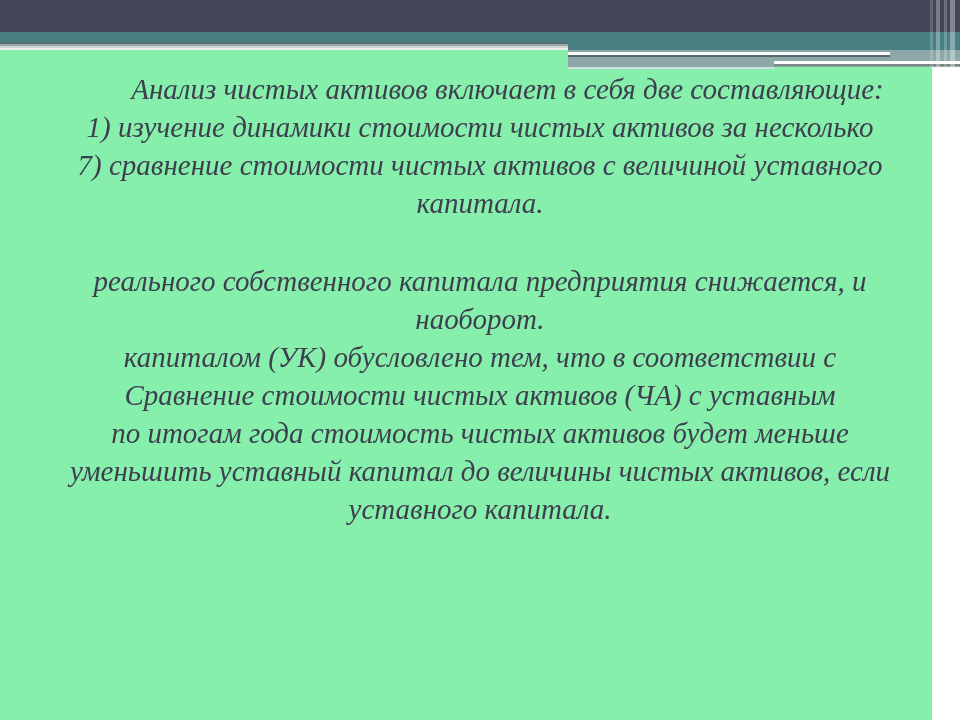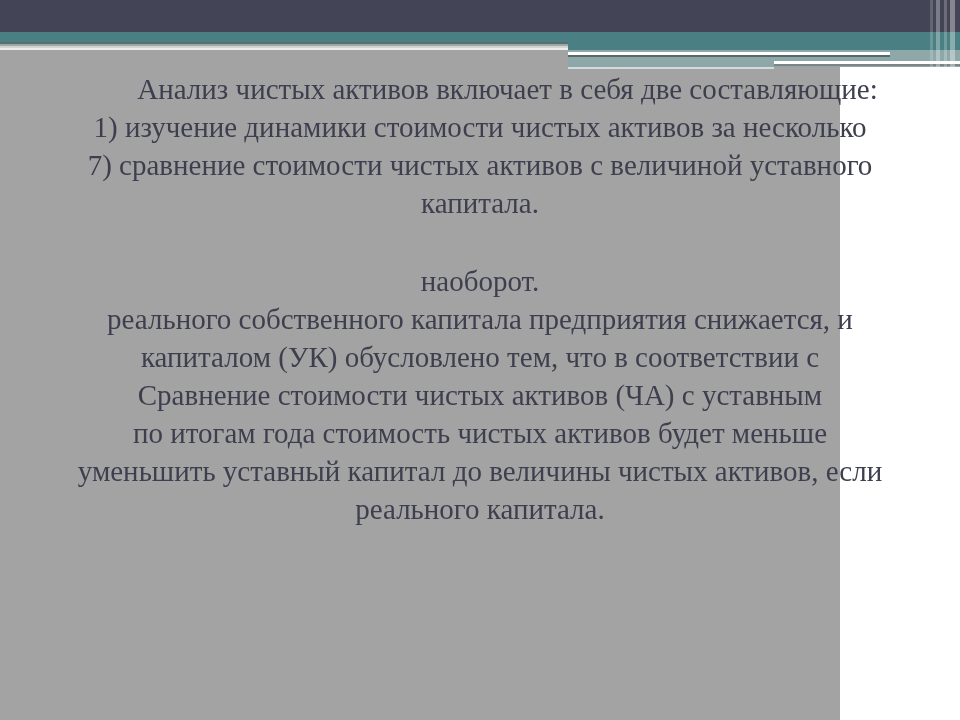--- a/index.html
+++ b/index.html
@@ -10,22 +10,23 @@
   body {
     width: 960px;
     height: 720px;
     position: relative;
     overflow: hidden;
     font-family: "Liberation Serif", "DejaVu Serif", serif;
   }
   .slide {
     position: absolute;
     left: 0; top: 0;
-    width: 840px; height: 720px;
-    background: #a3a3a3;
+    width: 932px; height: 720px;
+    background: #86efac;
+    font-style: italic;
   }
   
   .hdr-dark {
     position: absolute; left: 0; top: 0; width: 960px; height: 32px;
     background: #434456;
   }
   .hdr-teal {
     position: absolute; left: 0; top: 32px; width: 960px; height: 10px;
     background: #4a8083;
   }
@@ -135,26 +136,26 @@
     <div class="para">
       <span class="line indent1">Анализ чистых активов включает в себя две составляющие:</span>
       <span class="line">1) изучение динамики стоимости чистых активов за несколько</span>
       <span class="line">7) сравнение стоимости чистых активов с величиной уставного</span>
       <span class="line">капитала.</span>
     </div>
 
     <div class="gap"></div>
 
     <div class="para">
+      <span class="line">реального собственного капитала предприятия снижается, и</span>
       <span class="line">наоборот.</span>
-      <span class="line">реального собственного капитала предприятия снижается, и</span>
     </div>
 
     <div class="para">
       <span class="line">капиталом (УК) обусловлено тем, что в соответствии с</span>
       <span class="line">Сравнение стоимости чистых активов (ЧА) с уставным</span>
       <span class="line">по итогам года стоимость чистых активов будет меньше</span>
       <span class="line">уменьшить уставный капитал до величины чистых активов, если</span>
-      <span class="line">реального капитала.</span>
+      <span class="line">уставного капитала.</span>
     </div>
 
   </div>
 </div>
 
 </body></html>

